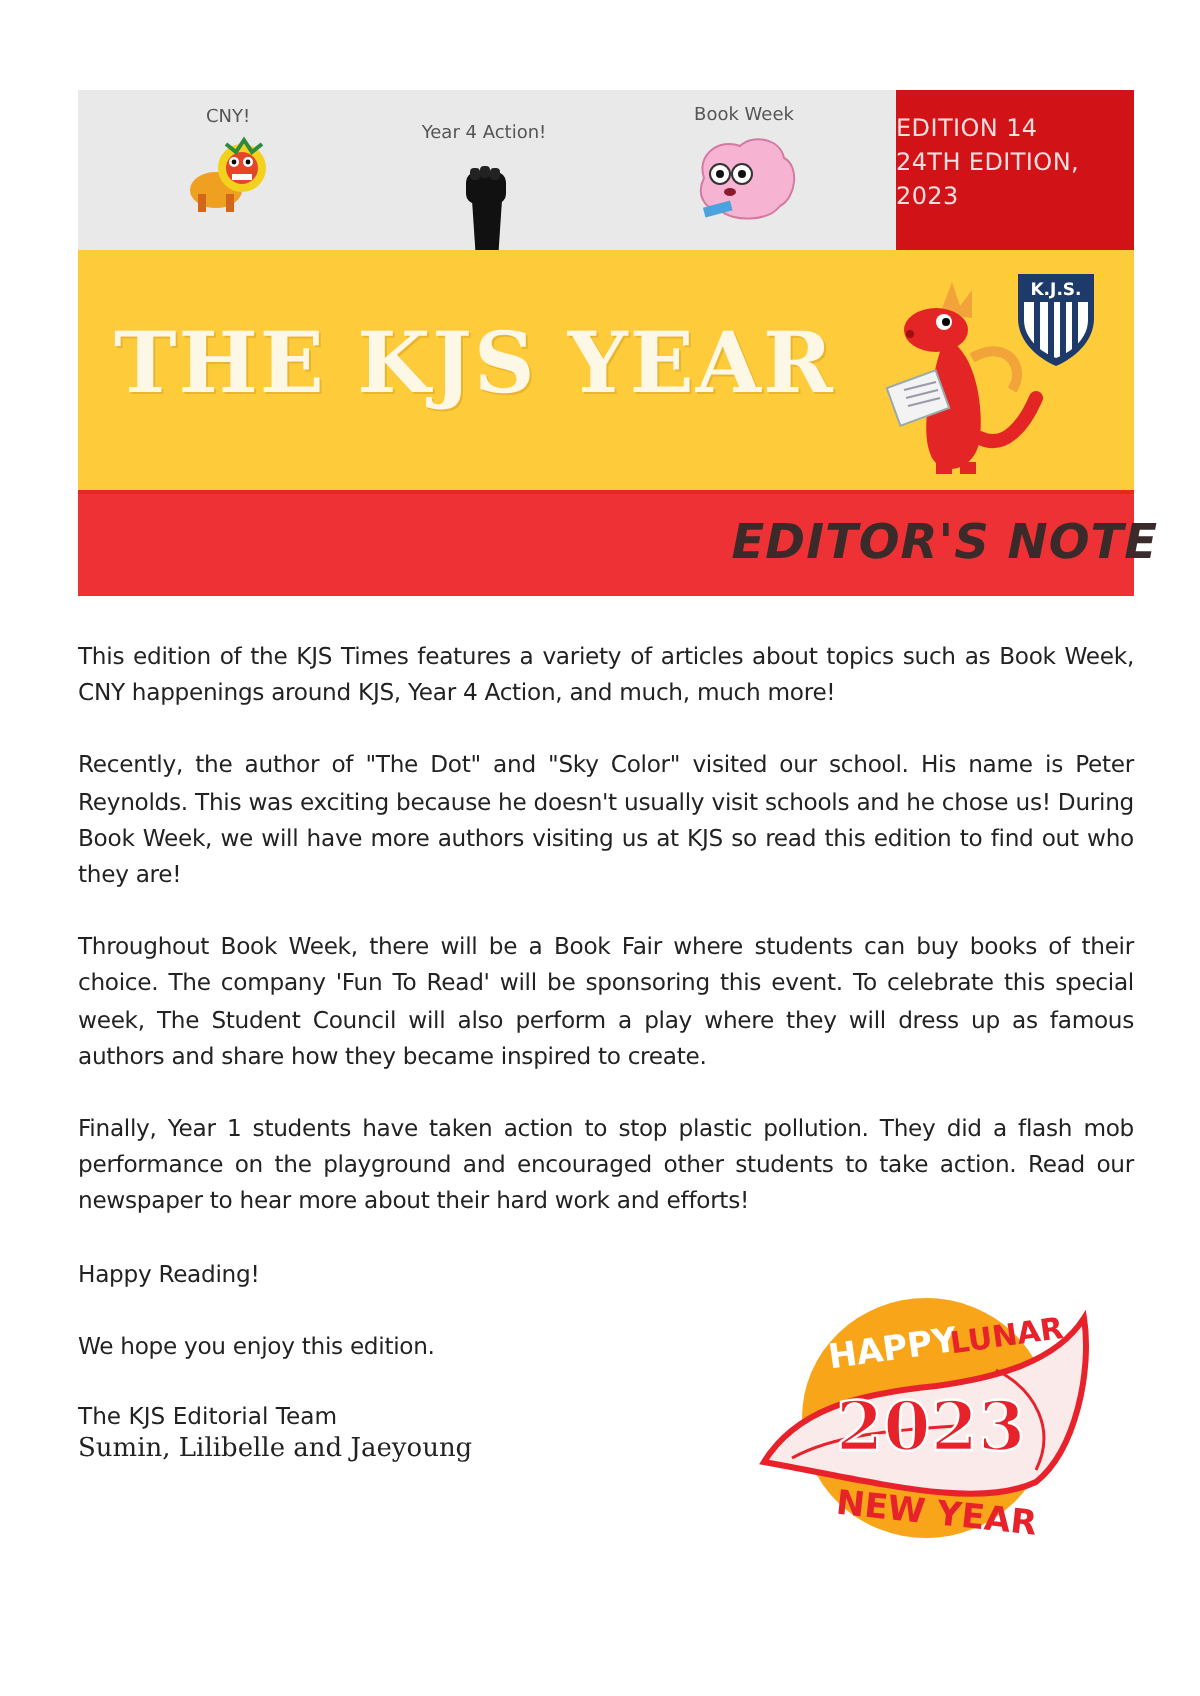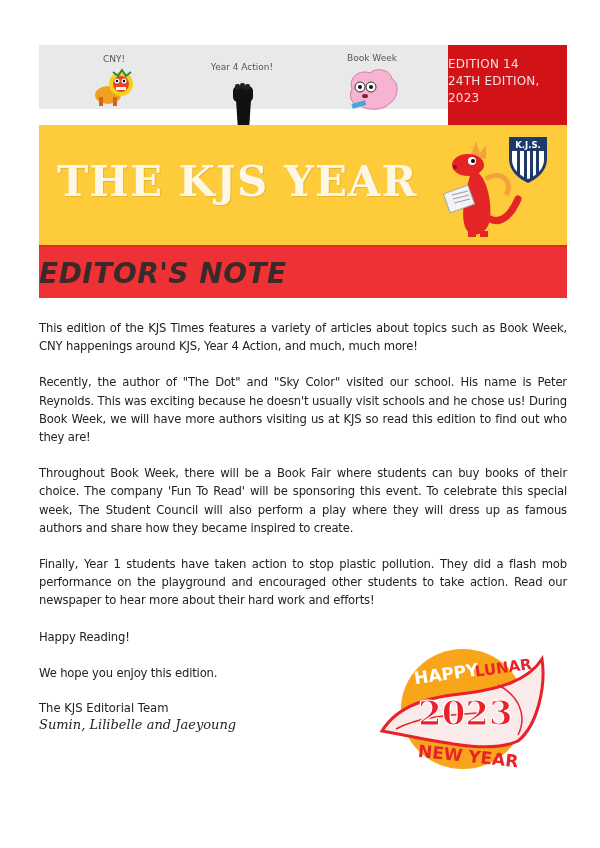--- a/index.html
+++ b/index.html
@@ -1,20 +1,20 @@
 <!DOCTYPE html>
 <html><head>
 <meta charset="utf-8">
 <style>
   * { box-sizing: border-box; margin: 0; padding: 0; }
   html, body { width: 600px; height: 848px; background: #ffffff; overflow: hidden; }
   body { position: relative; font-family: "DejaVu Sans", sans-serif; color: #1d1d1d; }
 
   .banner { position: absolute; left: 39px; top: 45px; width: 528px; height: 253px; }
-  .topbar { position: absolute; left: 0; top: 0; width: 528px; height: 64px; background: #e9e9e9; text-decoration: underline; }
+  .topbar { position: absolute; left: 0; top: 0; width: 528px; height: 80px; background: #e9e9e9; text-decoration: underline; }
   .topic { position: absolute; top: 0; width: 110px; text-align: center; }
   .topic-label { display: block; font-family: "DejaVu Sans", sans-serif; font-size: 9px; color: #555; margin-top: 9px; }
   .topic-1 { left: 20px; }
   .topic-2 { left: 148px; }
   .topic-2 .topic-label { margin-top: 17px; }
   .topic-3 { left: 278px; }
   .topic-3 .topic-label { margin-top: 8px; }
   .topic-art { display: block; margin: 3px auto 0; }
 
   .edition-box { position: absolute; left: 409px; top: 0; width: 119px; height: 80px; background: #d11317; color: #f6dede; text-align: left; padding-top: 11px; }
@@ -25,34 +25,34 @@
     position: absolute; left: 18px; top: 32px;
     font-family: "DejaVu Serif", serif; font-weight: bold; font-size: 42px; letter-spacing: 1px;
     color: #fdf7e6;
     text-shadow: 1px 1px 0 #e9b52e;
   }
   .dragon { position: absolute; left: 403px; top: 14px; }
   .shield { position: absolute; left: 468px; top: 10px; }
 
   .editor-strip { position: absolute; left: 0; top: 200px; width: 528px; height: 53px; background: #ee3134; border-top: 2px solid #e12a20; }
   .editor-title {
-    position: absolute; left: 0; width: 100%; top: 10px; text-align: left;
-    font-family: "DejaVu Sans", sans-serif; font-style: italic; font-weight: bold; font-size: 28px;
+    position: absolute; left: 12px; width: 100%; top: 10px; text-align: right;
+    font-family: "DejaVu Sans", sans-serif; font-style: italic; font-weight: bold; font-size: 24px;
     color: #3a2a2a; letter-spacing: 0.5px;
   }
 
   .content { position: absolute; left: 39px; top: 319px; width: 528px; }
   .para {
     font-family: "DejaVu Sans", sans-serif; font-size: 11.6px; line-height: 18.2px;
     text-align: justify; color: #222; margin-bottom: 18px; letter-spacing: -0.15px;
   }
   .para.short { text-align: left; margin-bottom: 18px; }
   .signoff { font-family: "DejaVu Sans", sans-serif; font-size: 11.6px; line-height: 16px; color: #222; }
   .signature {
-    font-family: "DejaVu Serif", serif; font-style: italic; font-size: 13px; color: #222; line-height: 18px;
+    font-family: "DejaVu Serif", serif; font-size: 13px; color: #222; line-height: 18px;
   }
 
   .lny { position: absolute; left: 378px; top: 645px; }
 </style>
 </head>
 <body>
 
 <div class="banner">
   <div class="topbar">
     <div class="topic topic-1">

